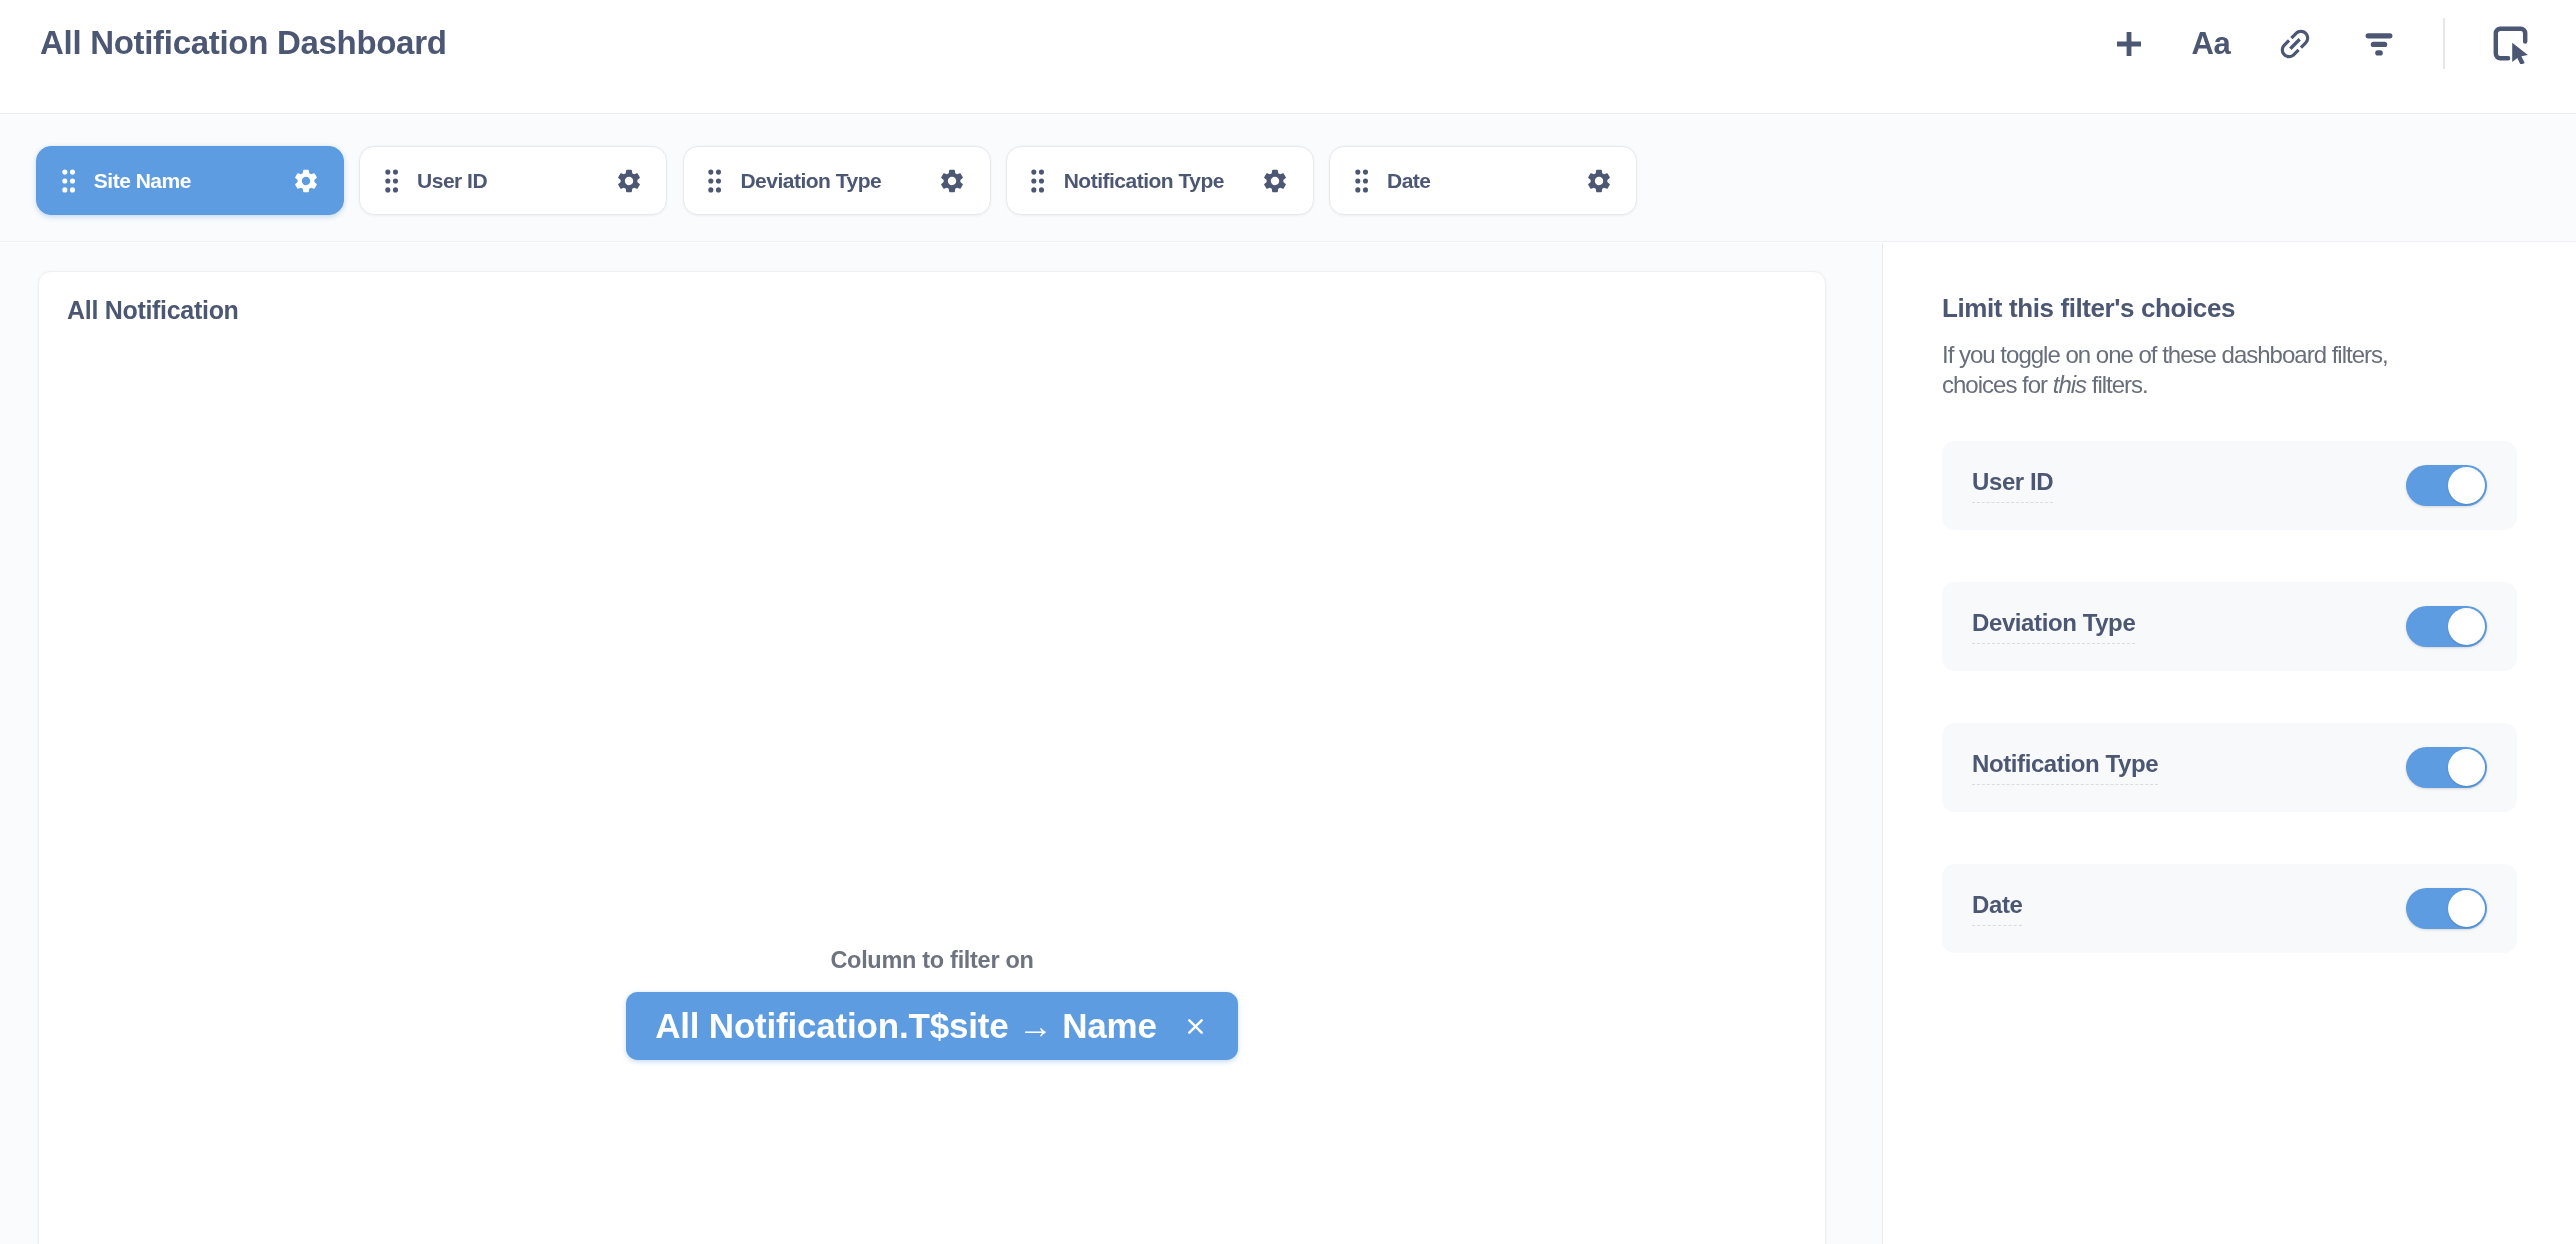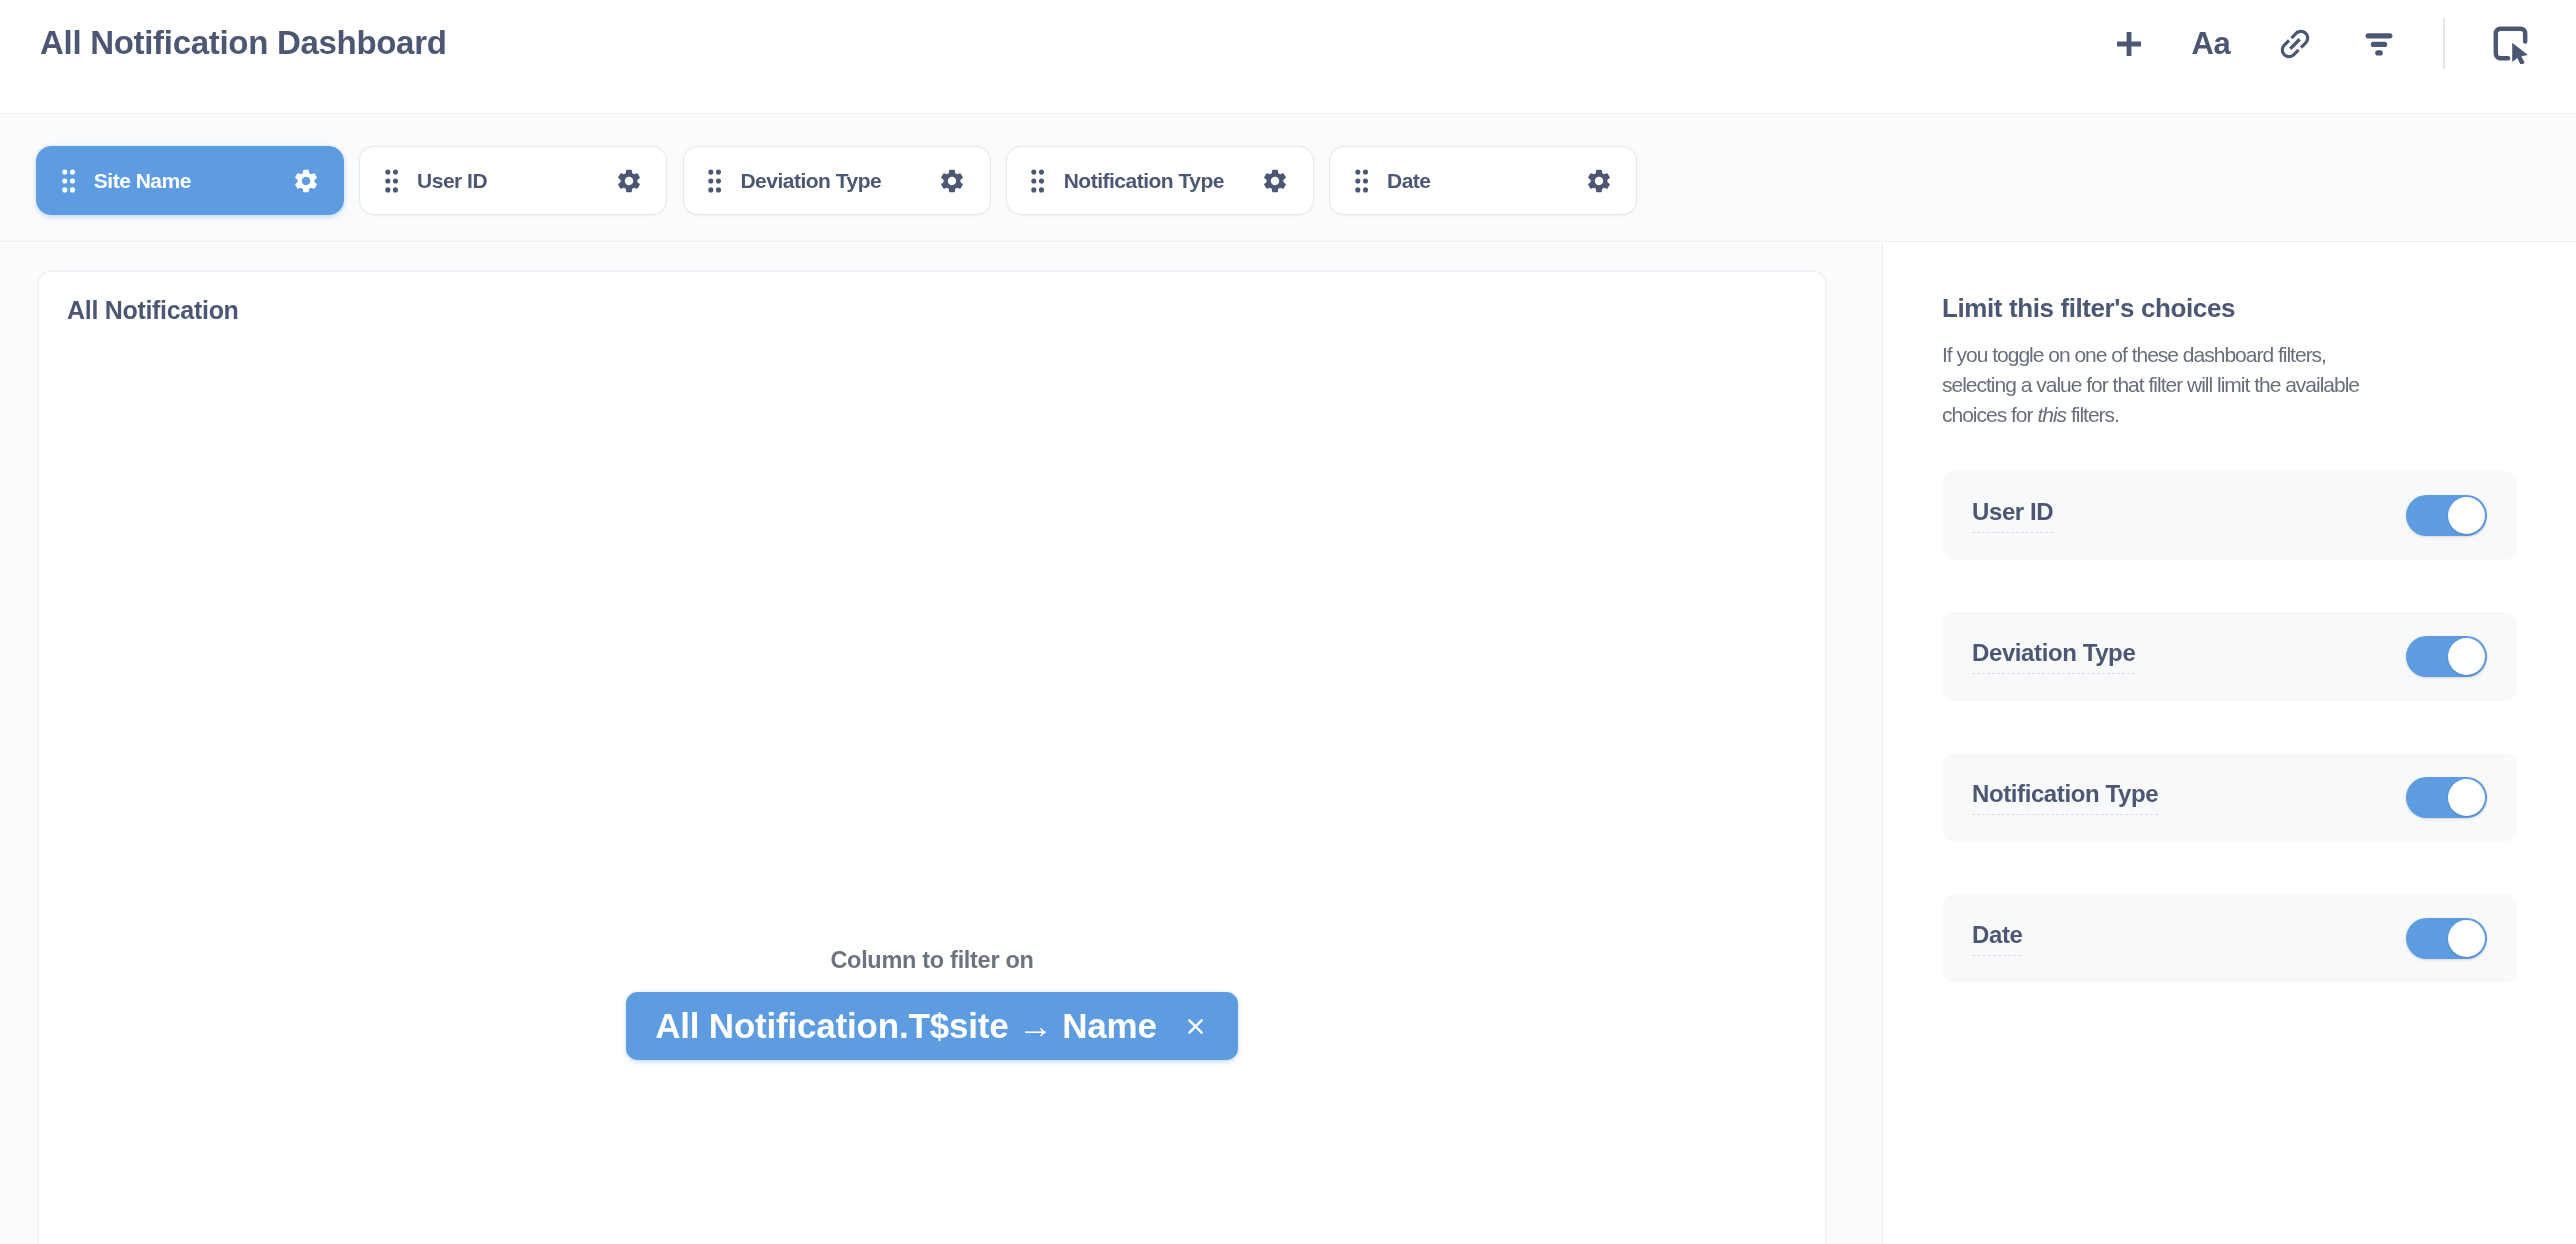--- a/index.html
+++ b/index.html
@@ -99,21 +99,21 @@
   .tab.active::after {
     content:""; position:absolute; left:-3.6px; right:-3.6px; bottom:-0.9px;
     height:6.3px; background:#5D9CE1;
   }
   .sidebar-content { padding:0 60px 0 59px; }
   .sidebar-heading {
     margin-top:50px; font-size:26px; font-weight:700; color:#4C5773;
     letter-spacing:-0.4px;
   }
   .sidebar-desc {
-    margin-top:16px; font-size:21px; line-height:30px; color:#696E7B;
+    margin-top:16px; font-size:24px; line-height:30px; color:#696E7B;
     letter-spacing:-1px;
   }
   .desc-line { white-space:nowrap; }
   .sidebar-desc em { font-style:italic; }
 
   .linked-rows { margin-top:41px; }
   .linked-row {
     width:575px; height:89px; background:#F8F9FB; border-radius:12.6px;
     display:flex; align-items:center; padding:0 30px; margin-bottom:52px;
   }
@@ -304,21 +304,20 @@
   </div>
 </div>
 
 <div class="sidebar">
 
   <div class="sidebar-content">
     <div class="sidebar-heading">Limit this filter's choices</div>
 
     <div class="sidebar-desc">
       <div class="desc-line">If you toggle on one of these dashboard filters,</div>
-      <div class="desc-line">selecting a value for that filter will limit the available</div>
       <div class="desc-line"><span>choices for </span><em>this</em><span> filters.</span></div>
     </div>
 
     <div class="linked-rows">
       <div class="linked-row">
         <span class="row-label">User ID</span>
         <div class="toggle">
           <span class="knob"></span>
         </div>
       </div>

